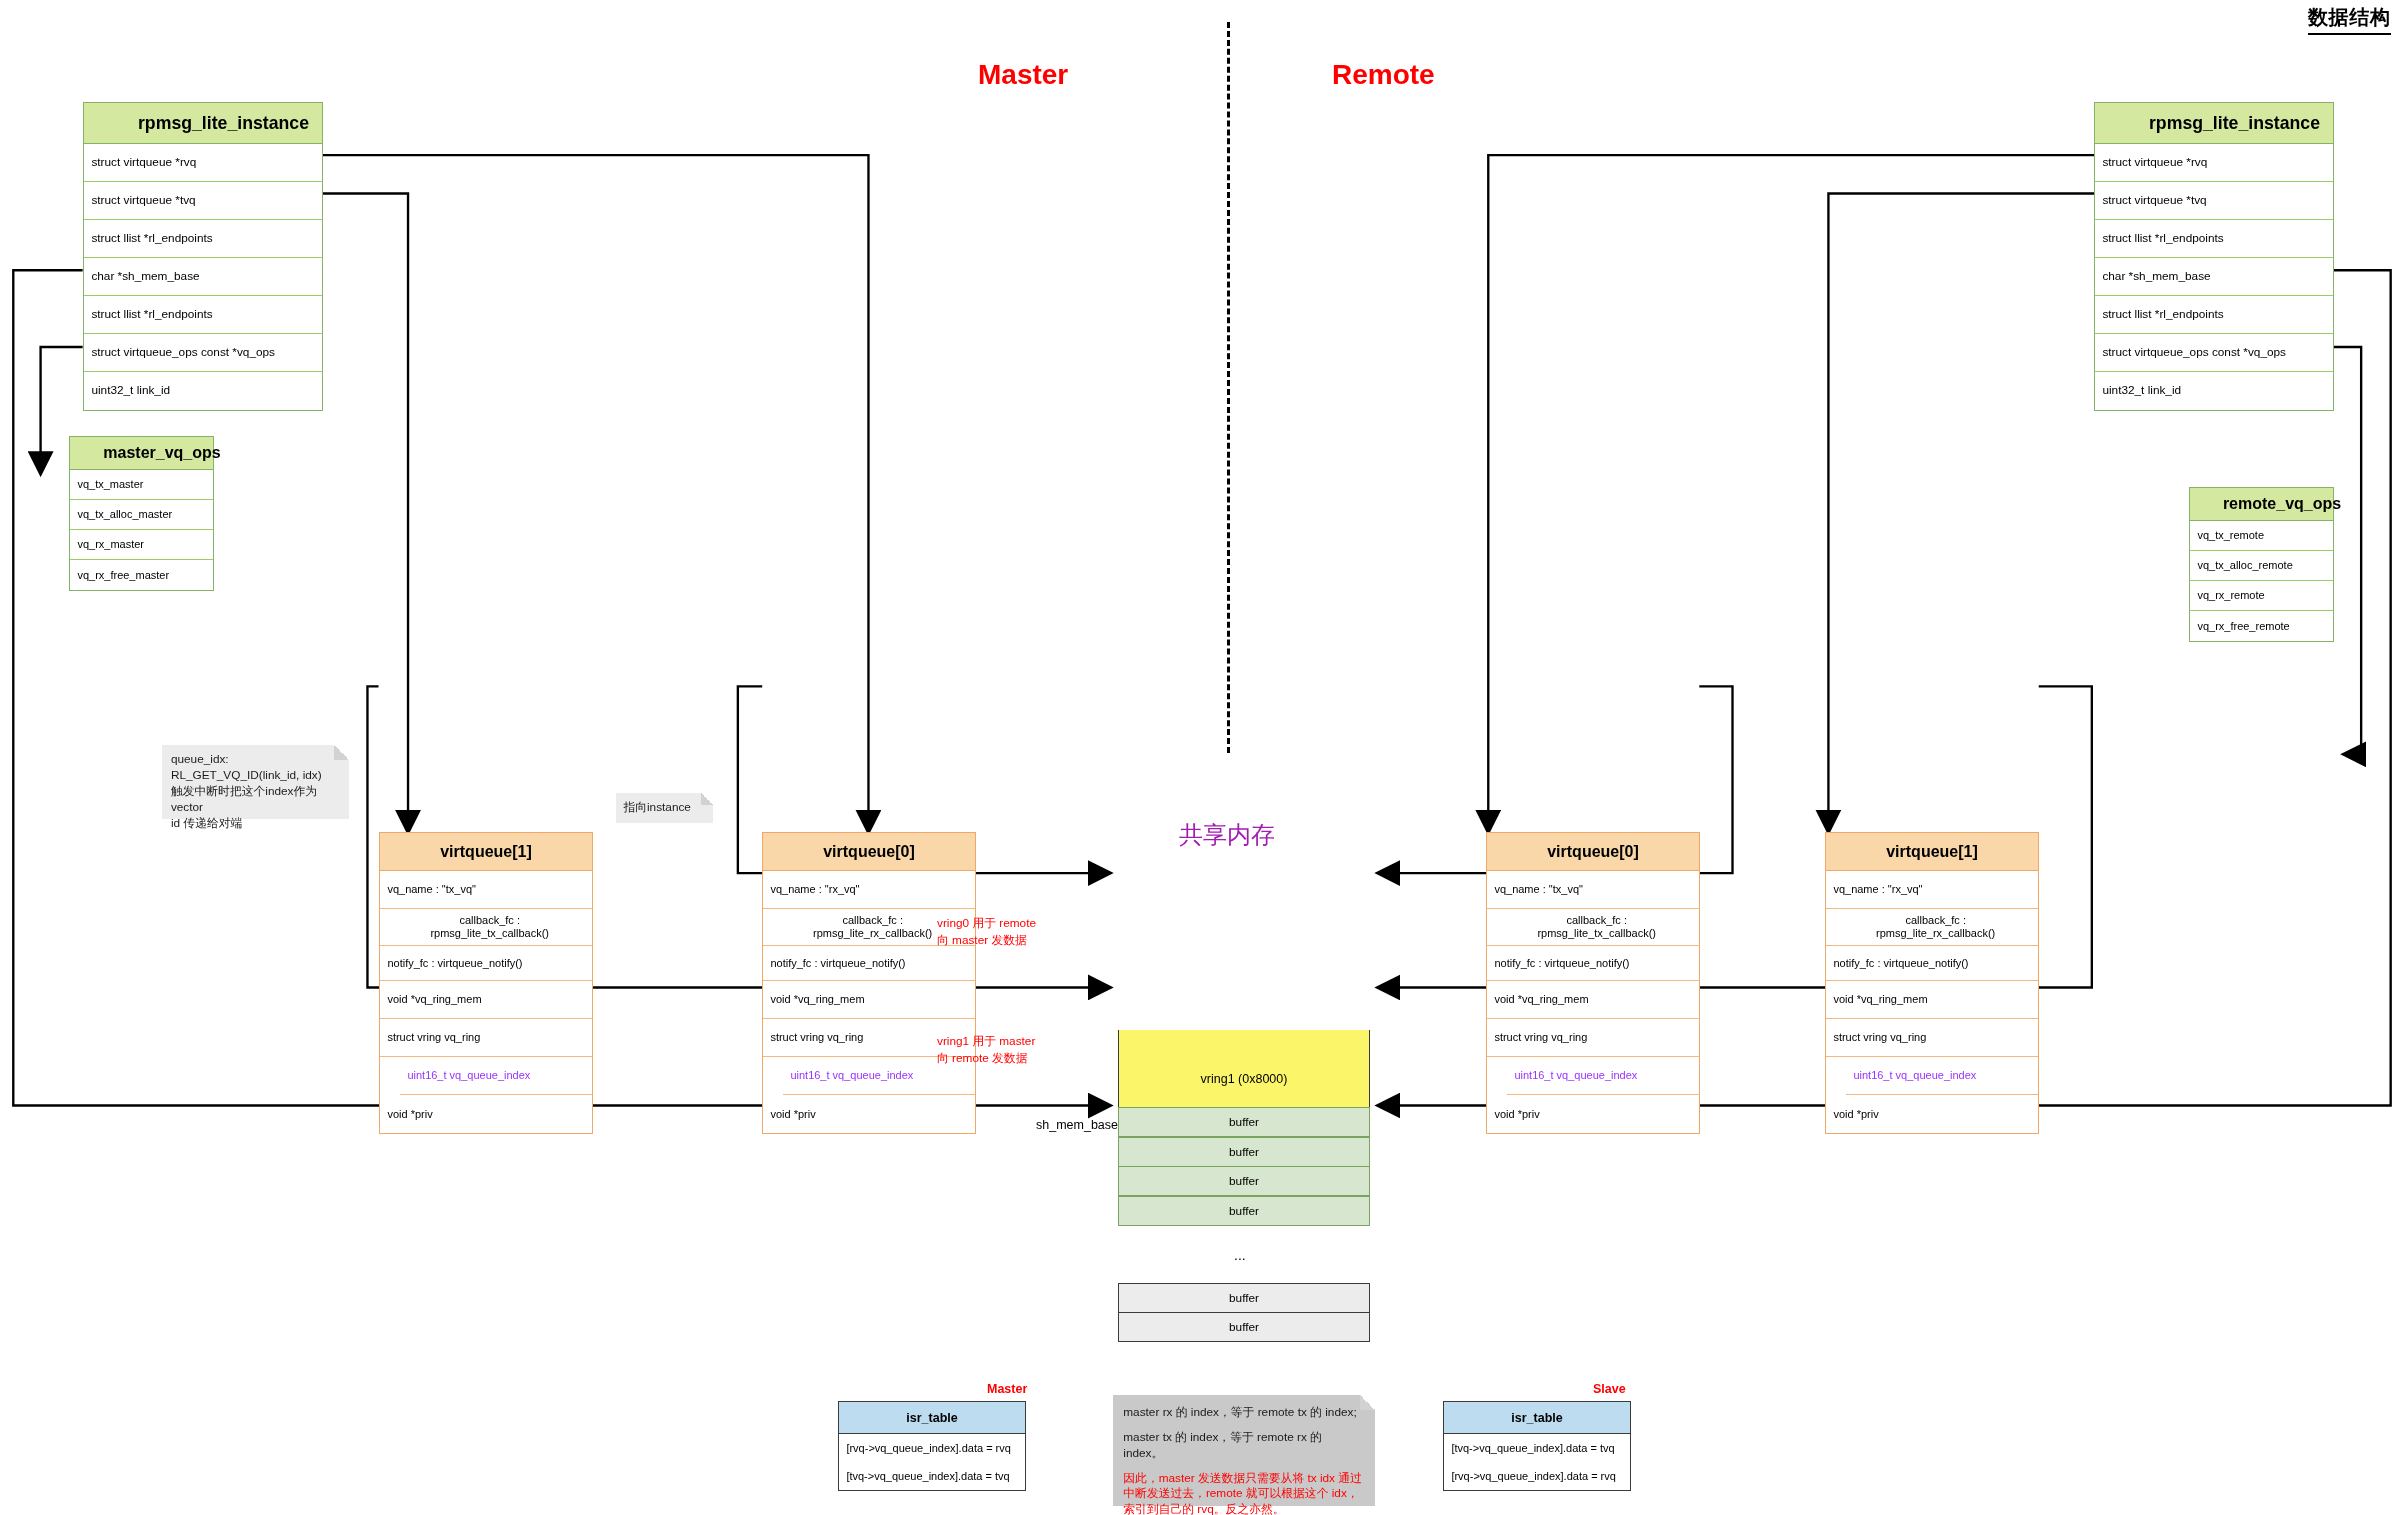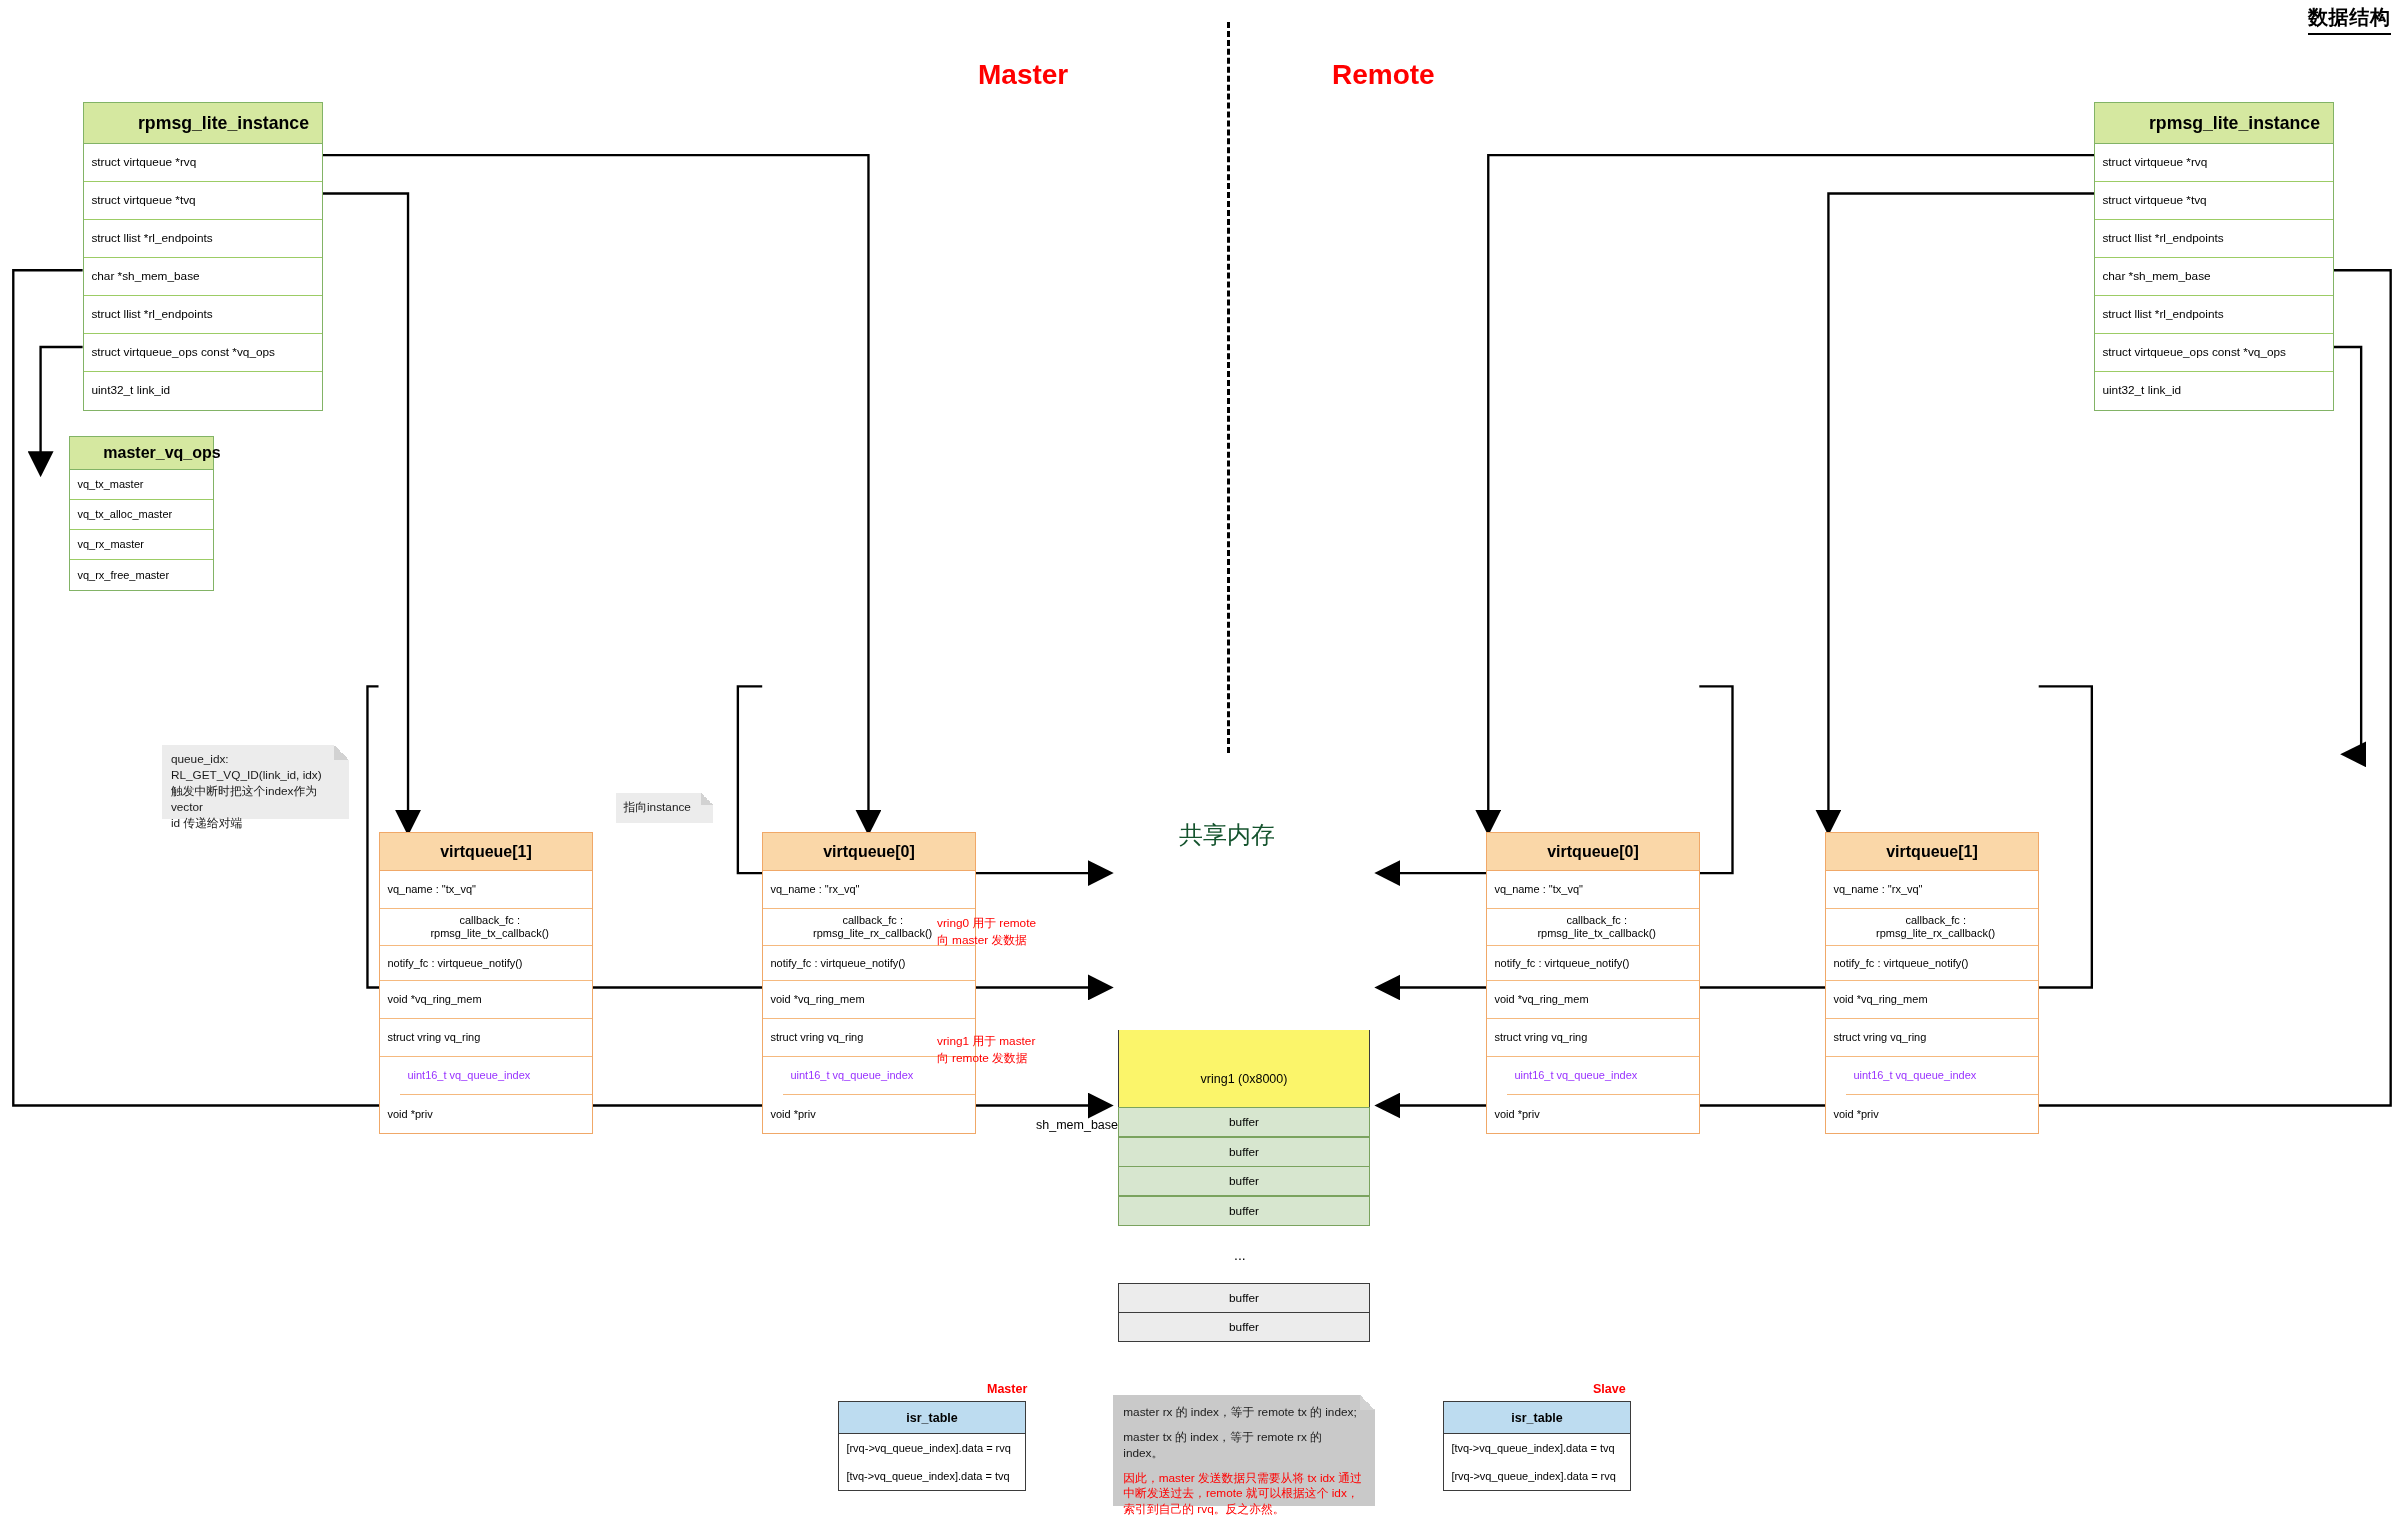--- a/index.html
+++ b/index.html
@@ -55,21 +55,21 @@
            border-left:3.7px dashed #000;}
 
   
   .note{position:absolute;background:#ececec;box-sizing:border-box;
         font-size:11.8px;line-height:1.35;padding:7.4px 8.9px;color:#1a1a1a;}
   .note .fold{position:absolute;right:0;top:0;width:14.8px;height:14.8px;
               background:linear-gradient(225deg,#ffffff 50%,#d2d2d2 50%);}
   .note2{background:#c9c9c9;}
 
   
-  #shm-title{left:1179px;top:819px;font-size:24px;font-weight:normal;color:#14532d;}
+  #shm-title{left:1179px;top:819px;font-size:24px;font-weight:normal;color:#a21caf;}
   .vring{position:absolute;box-sizing:border-box;display:flex;
          align-items:center;justify-content:center;font-size:12.5px;}
   #vring0{left:1118px;top:867px;width:252px;height:114px;
           background:#d7e6cf;border:1.1px solid #7aa35e;}
   #vring1{left:1118px;top:1030px;width:252px;height:98px;
           background:#fbf56a;border:1.1px solid #3b3b3b;border-top:none;}
 
   .bufbox{position:absolute;box-sizing:border-box;display:flex;align-items:center;
           justify-content:center;font-size:11.8px;}
   .bufg{background:#d7e6cf;border:1.1px solid #7aa35e;}
@@ -218,20 +218,27 @@
     <div class="hdr hdr-lg" style="height:41px;">rpmsg_lite_instance</div>
     <div class="row row-sm" style="height:38px;">struct virtqueue *rvq</div>
     <div class="row row-sm" style="height:38px;">struct virtqueue *tvq</div>
     <div class="row row-sm" style="height:38px;">struct llist *rl_endpoints</div>
     <div class="row row-sm" style="height:38px;">char *sh_mem_base</div>
     <div class="row row-sm" style="height:38px;">struct llist *rl_endpoints</div>
     <div class="row row-sm" style="height:38px;">struct virtqueue_ops const *vq_ops</div>
     <div class="row row-sm" style="height:38px;">uint32_t link_id</div>
   </div>
 
+  <div class="tbl green" style="left:2189px;top:487px;width:145px;">
+    <div class="hdr hdr-md" style="height:33px;">remote_vq_ops</div>
+    <div class="row row-xs" style="height:30px;">vq_tx_remote</div>
+    <div class="row row-xs" style="height:30px;">vq_tx_alloc_remote</div>
+    <div class="row row-xs" style="height:30px;">vq_rx_remote</div>
+    <div class="row row-xs" style="height:30px;">vq_rx_free_remote</div>
+  </div>
 
   <div class="lbl" id="shm-title">共享内存</div>
 
   <div class="vringnote" style="left:937px;top:915px;white-space:pre-line;">vring0 用于 remote
 向 master 发数据</div>
   <div class="vringnote" style="left:937px;top:1033px;white-space:pre-line;">vring1 用于 master
 向 remote 发数据</div>
 
   <div class="vring" id="vring1">vring1 (0x8000)</div>
 

